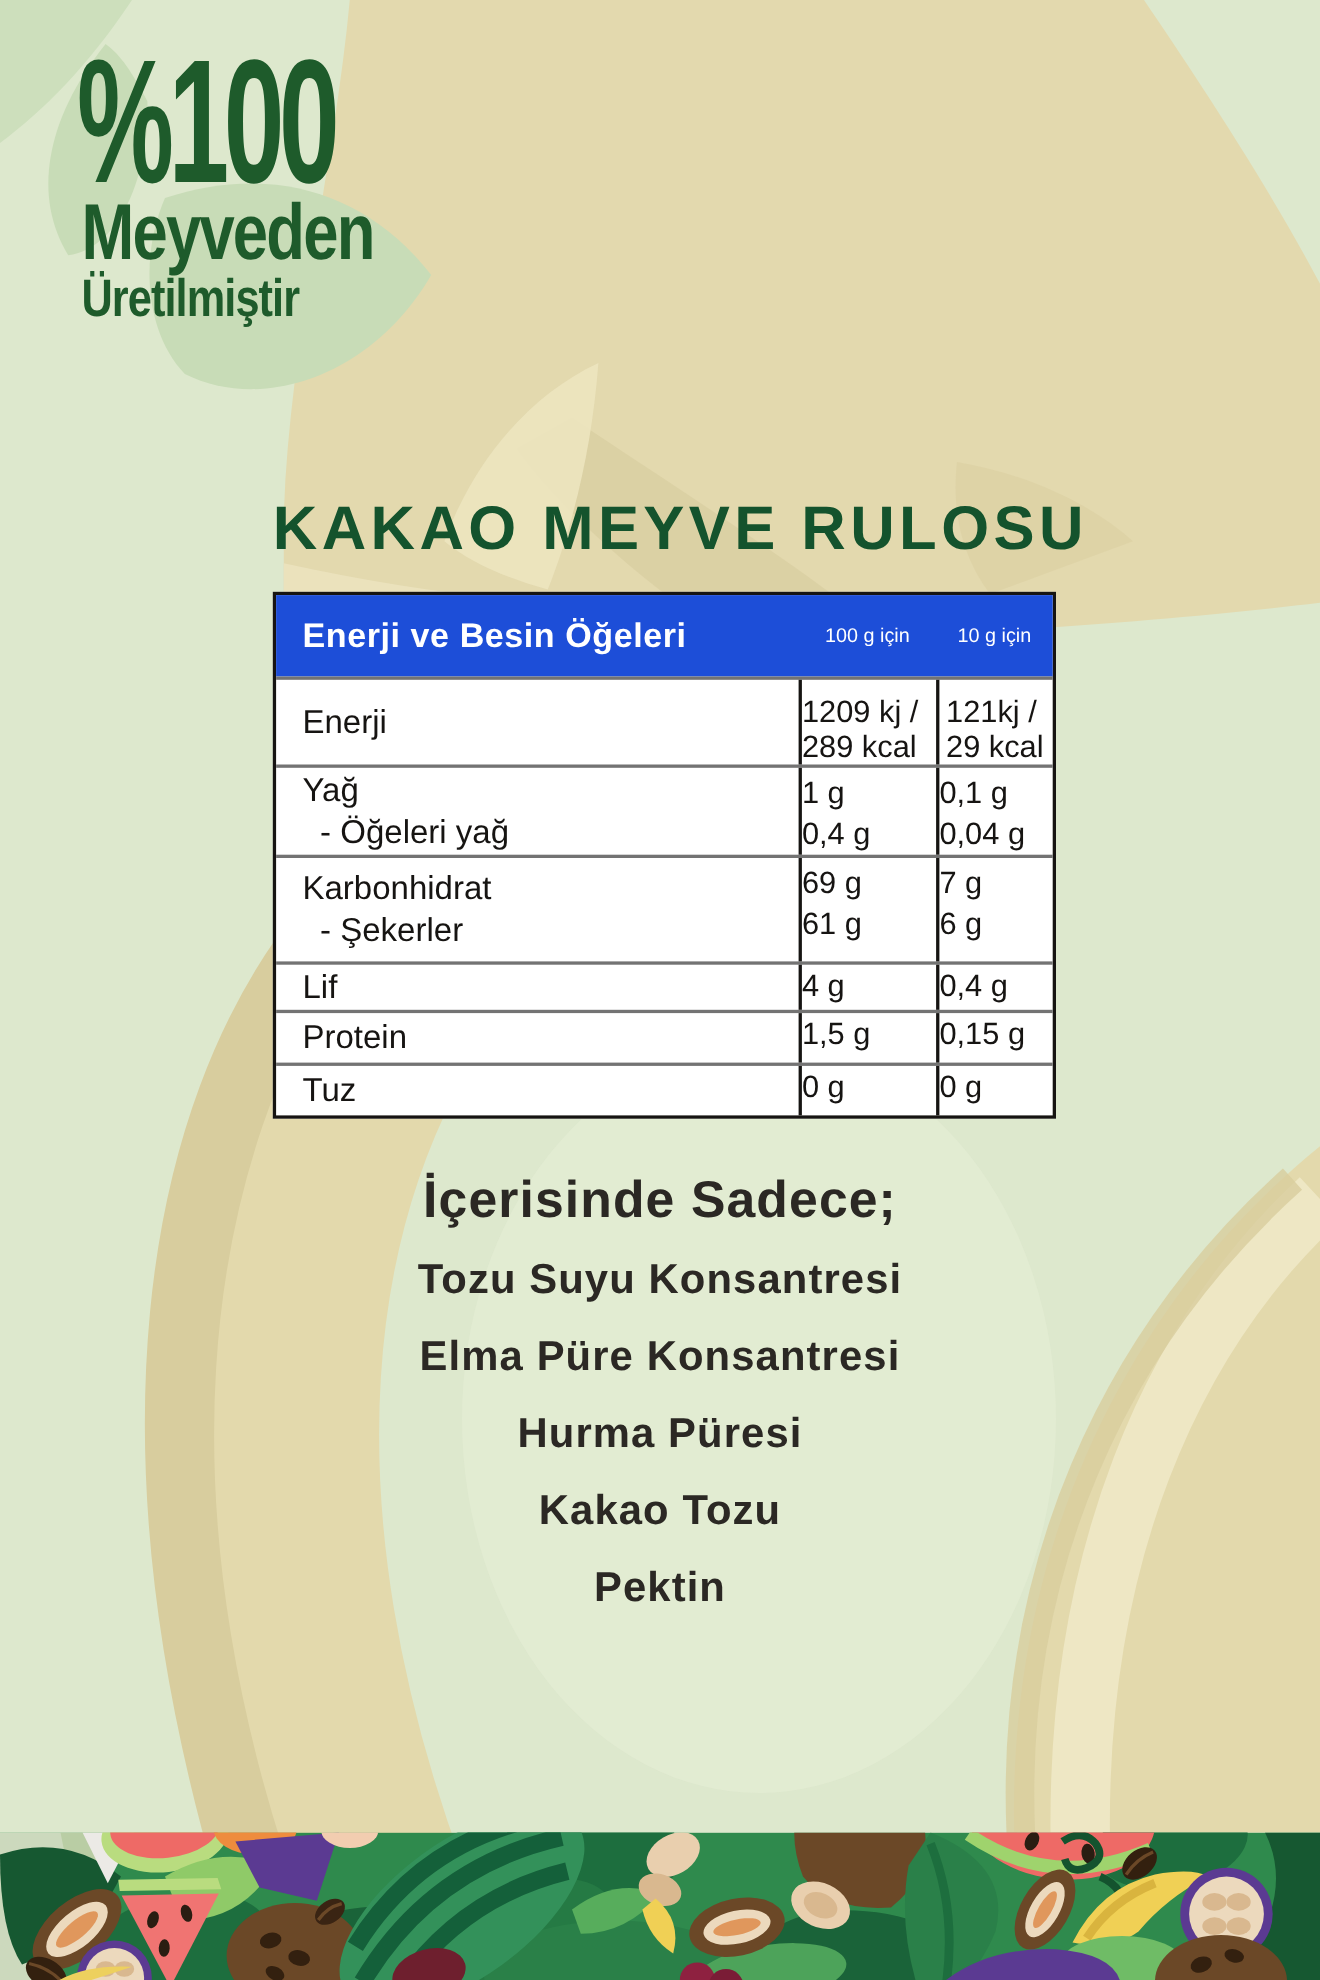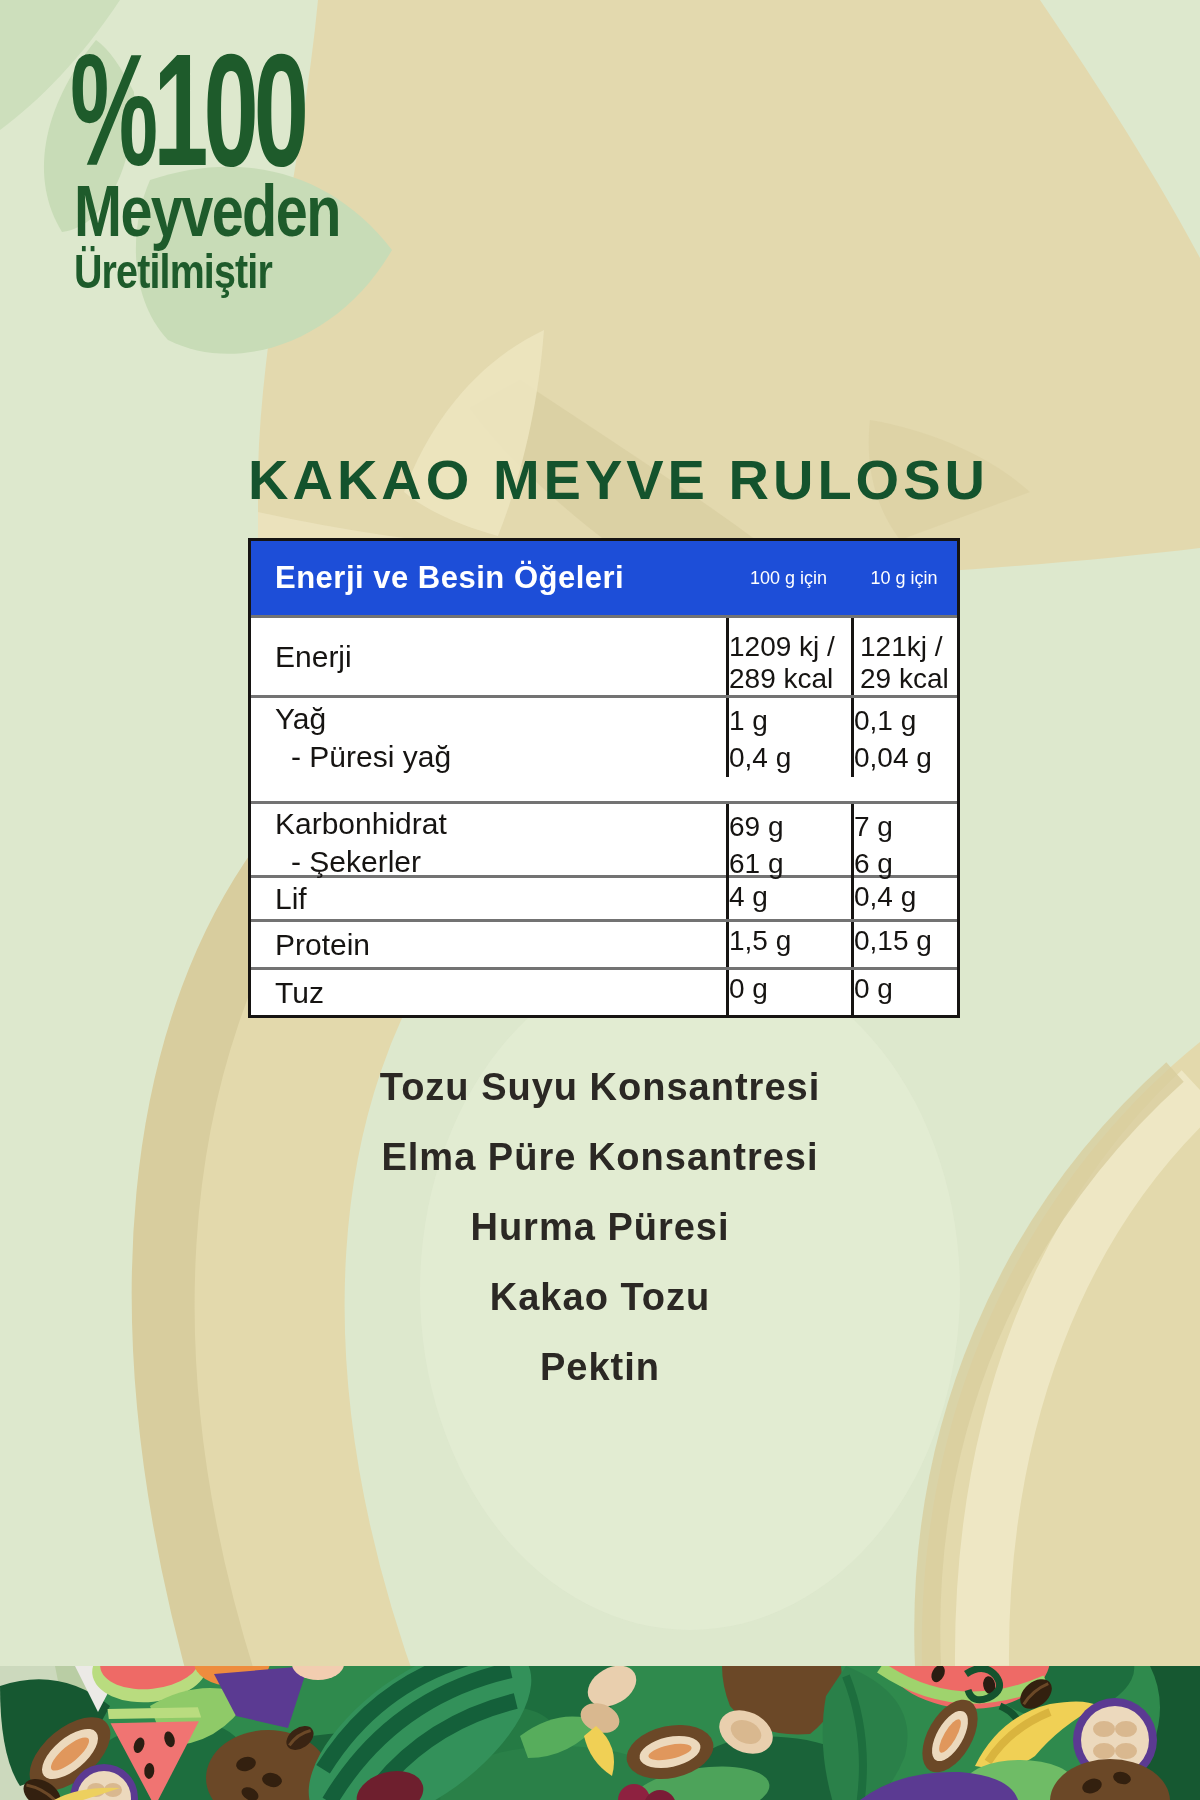--- a/index.html
+++ b/index.html
@@ -37,21 +37,21 @@
   .nhead-label{font-size:31px;font-weight:bold;padding-left:24px;letter-spacing:.5px;}
   .nhead-col{font-size:18px;text-align:center;}
   .drow{border-top:3px solid #737373;}
   .ncell{display:flex;flex-direction:column;}
   .nlabel{font-size:30px;padding-left:24px;justify-content:center;line-height:38px;}
   .nlabel .sub{padding-left:16px;}
   .nval{font-size:28px;text-align:left;padding-right:10px;border-left:3px solid #161412;}
   .nval span{display:block;}
   .r-energy{height:80px;}
   .r-yag{height:82px;}
-  .r-karb{height:74px;margin-top:24px;}
+  .r-karb{height:97px;}
   .r-lif{height:44px;}
   .r-protein{height:48px;}
   .r-tuz{height:48px;}
   .r-energy .nval{justify-content:flex-start;padding-top:13px;line-height:32px;}
   .nval-left{text-align:left;padding-left:6px;padding-right:4px;}
   .r-yag .nval,.r-karb .nval{justify-content:flex-start;padding-top:4px;line-height:37px;}
   .r-lif .nval,.r-protein .nval,.r-tuz .nval{justify-content:flex-start;padding-top:3px;line-height:32px;}
 
   
   .ingredients{position:absolute;left:0;top:1052px;width:1200px;text-align:center;color:#2b2824;}
@@ -111,21 +111,21 @@
       </div>
       <div class="ncell nval nval-left">
         <span>121kj /</span>
         <span>29 kcal</span>
       </div>
     </div>
 
     <div class="nrow drow r-yag">
       <div class="ncell nlabel">
         <span>Yağ</span>
-        <span class="sub">- Püresi yağ</span>
+        <span class="sub">- Öğeleri yağ</span>
       </div>
       <div class="ncell nval">
         <span>1 g</span>
         <span>0,4 g</span>
       </div>
       <div class="ncell nval">
         <span>0,1 g</span>
         <span>0,04 g</span>
       </div>
     </div>
@@ -170,20 +170,21 @@
       <div class="ncell nval">
           <span>0 g</span>
         </div>
       <div class="ncell nval">
           <span>0 g</span>
         </div>
     </div>
   </div>
 
   <div class="ingredients">
+    <div class="ing-heading">İçerisinde Sadece;</div>
     <div class="ing-item">Tozu Suyu Konsantresi</div>
     <div class="ing-item">Elma Püre Konsantresi</div>
     <div class="ing-item">Hurma Püresi</div>
     <div class="ing-item">Kakao Tozu</div>
     <div class="ing-item">Pektin</div>
   </div>
 
   <svg class="fruit-svg" width="1200" height="134" viewBox="0 0 1200 134" preserveAspectRatio="none">
     <rect width="1200" height="134" fill="#2f8a4d"></rect>
     <g>

